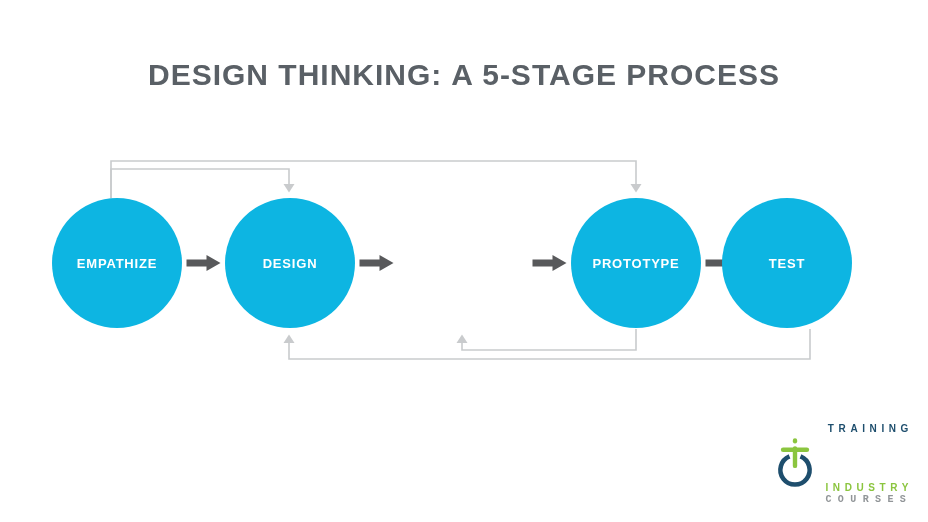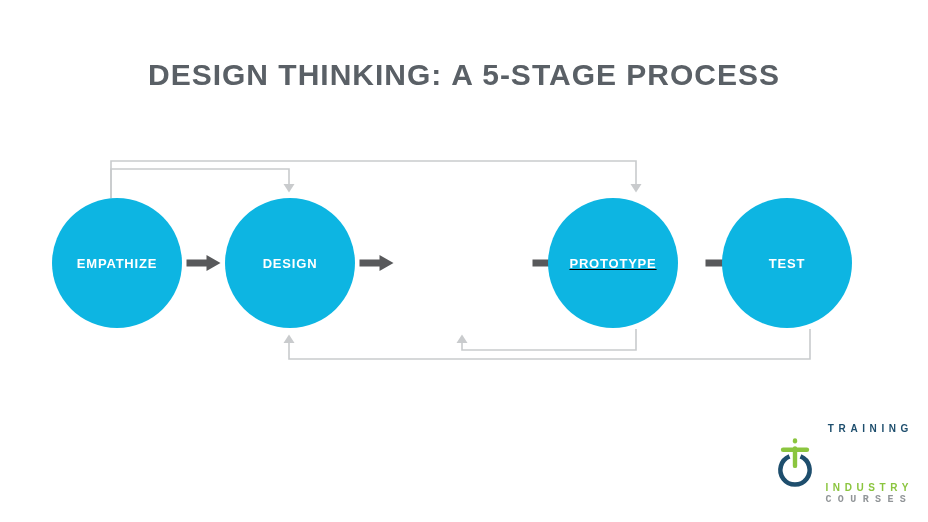--- a/index.html
+++ b/index.html
@@ -31,21 +31,21 @@
 
   .stage-circle{
     position:absolute;top:198px;width:130px;height:130px;border-radius:50%;
     background:var(--stage-circle);
     display:flex;align-items:center;justify-content:center;
   }
   .stage-label{
     color:#ffffff;font-weight:700;font-size:13px;letter-spacing:0.8px;
     white-space:nowrap;
   }
-  .c1{left:52px;} .c2{left:225px;} .c3{left:398px;} .c4{left:548px;text-decoration:underline;} .c5{left:722px;}
+  .c1{left:52px;} .c2{left:225px;} .c3{left:398px;} .c4{left:571px;} .c5{left:722px;}
 
   .logo{
     position:absolute;right:15px;bottom:17px;
     display:flex;align-items:center;gap:8px;
   }
   .logo-icon{width:44px;height:53px;}
   .logo-text{display:flex;flex-direction:column;justify-content:center;}
   .logo-line{font-weight:700;font-size:10px;line-height:11.5px;white-space:nowrap;}
   .l-training{color:var(--logo-navy);letter-spacing:4.6px;text-align:right;}
   .l-industry{color:var(--logo-green);letter-spacing:4.6px;margin-top:48px;}

